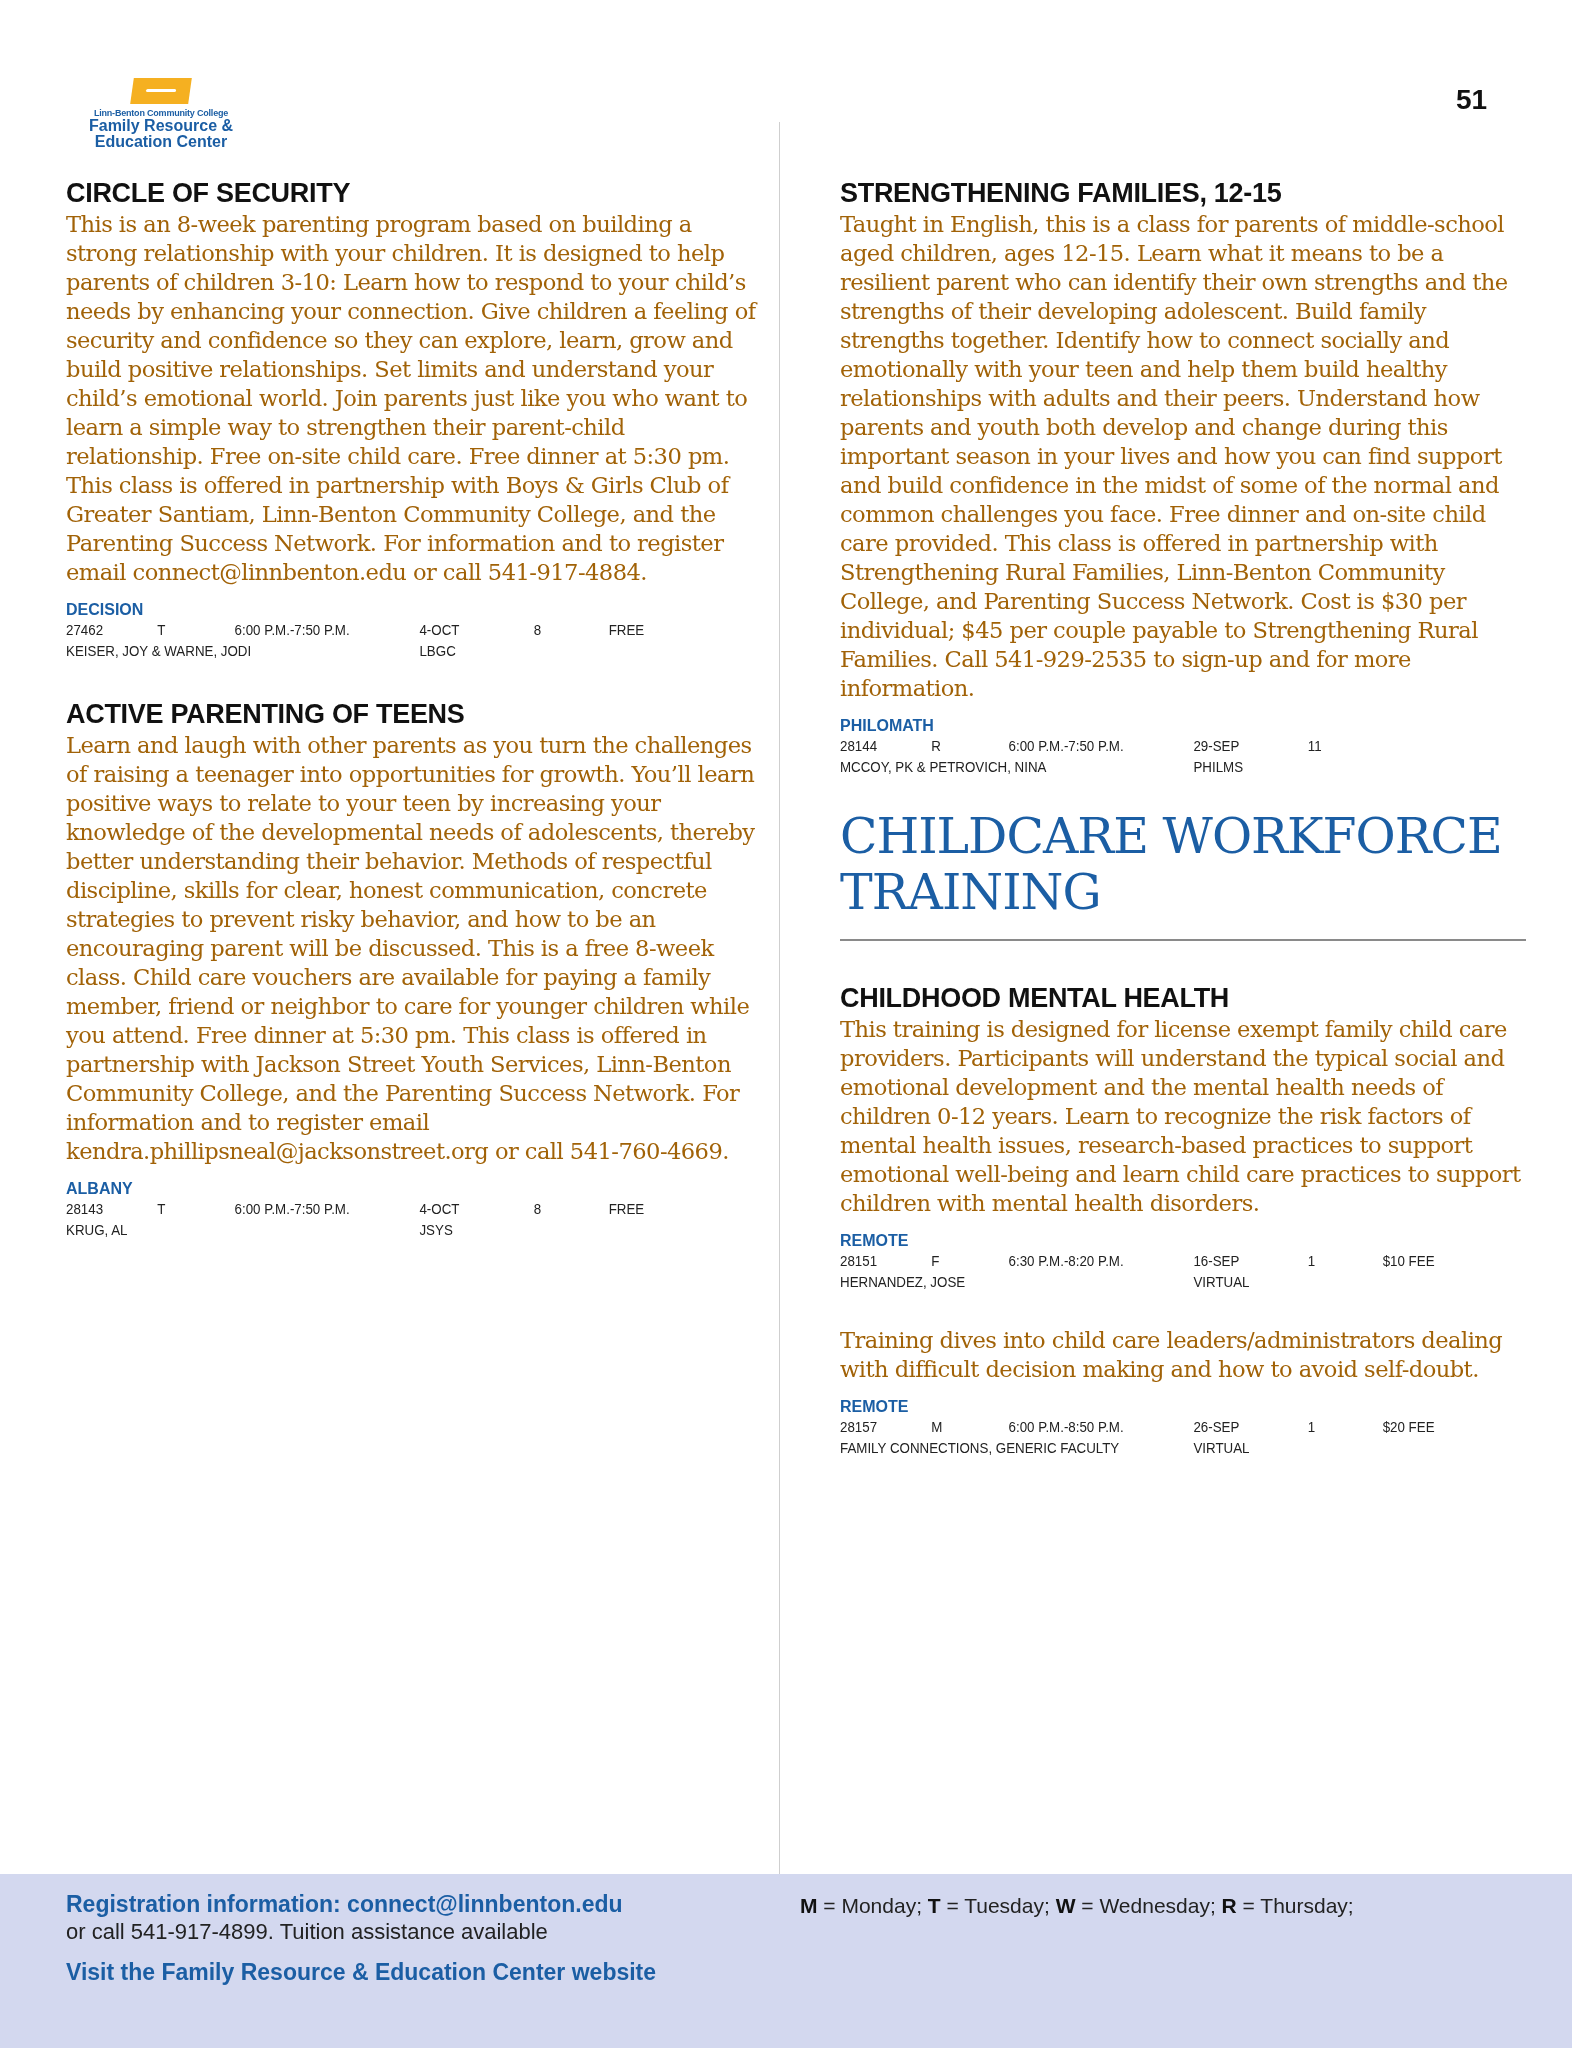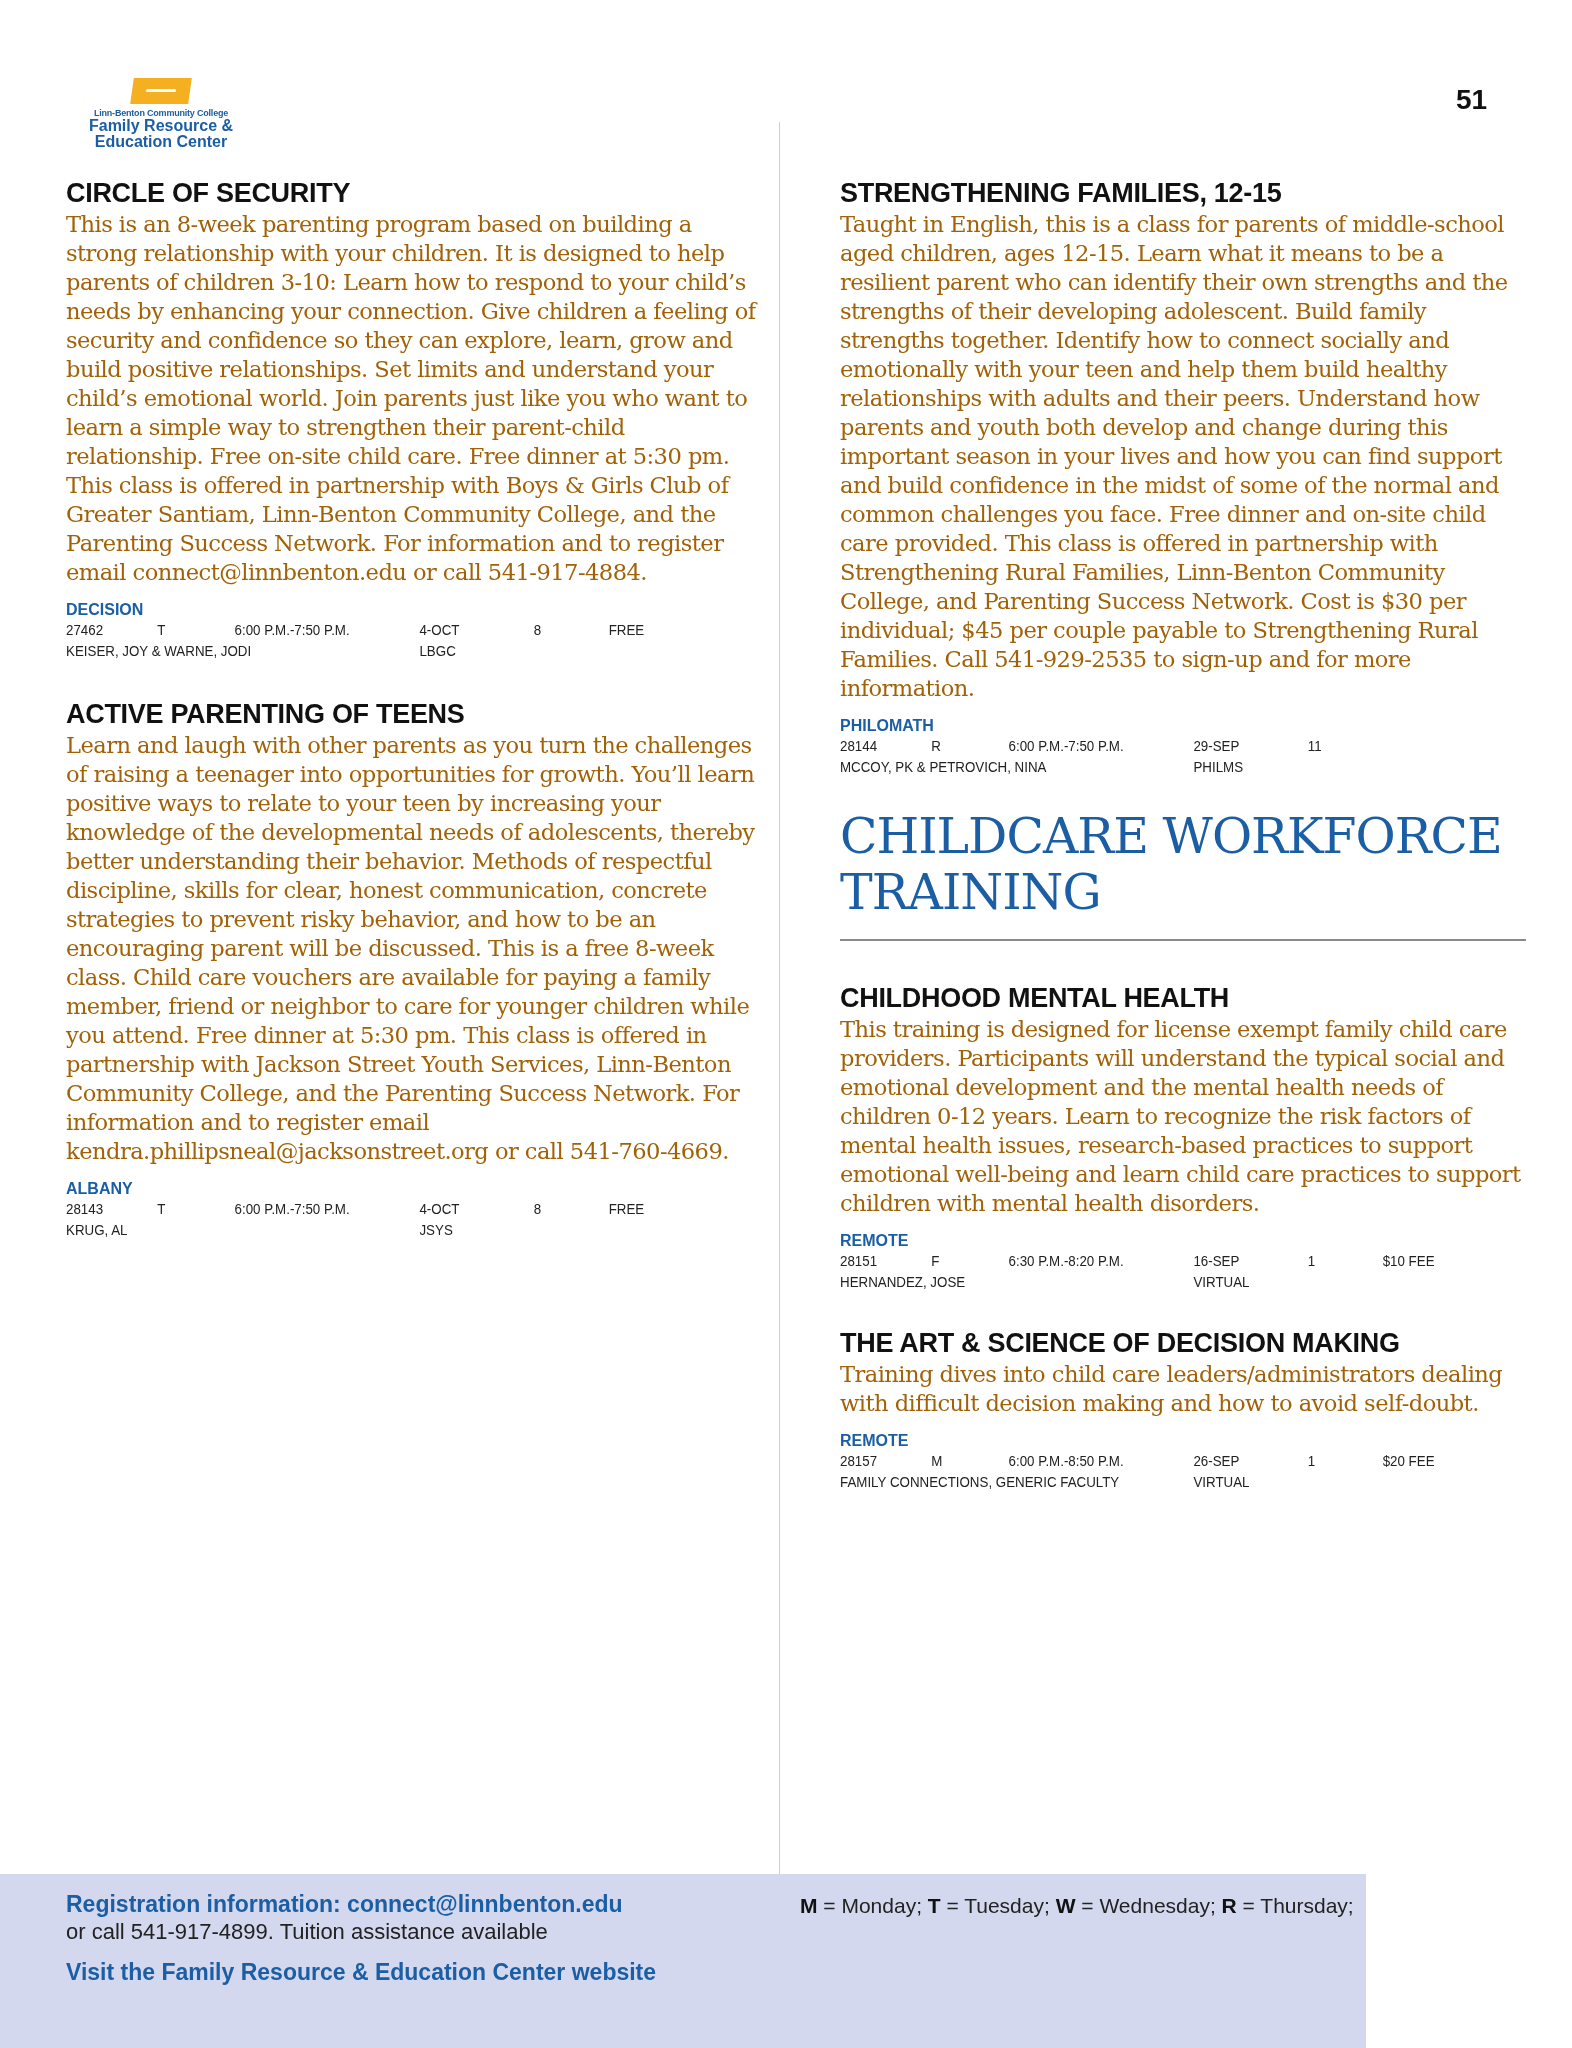--- a/index.html
+++ b/index.html
@@ -35,21 +35,21 @@
            transform: scaleX(0.86); transform-origin: left; width: 800px; }
   .sched-row { display: flex; }
   .c-crn { width: 106px; } .c-day { width: 90px; } .c-time { width: 215px; }
   .c-date { width: 133px; } .c-wk { width: 87px; } .c-fee { width: 120px; }
   .c-inst { width: 411px; }
 
   .section-head { font-family: "DejaVu Serif", serif; font-weight: normal; font-size: 49px; line-height: 56px;
                   color: #1b5ea4; letter-spacing: -1px; margin-top: 32px; }
   .hr { height: 2px; background: #8a8a8a; margin-top: 18px; margin-bottom: 40px; width: 686px; }
 
-  .footer { position: absolute; left: 0; top: 1874px; width: 1366px; height: 174px; background: #d3d8ef; }
+  .footer { position: absolute; left: 0; top: 1874px; width: 1572px; height: 174px; background: #d3d8ef; }
   .footer-left { position: absolute; left: 66px; top: 16px; font-family: "Liberation Sans", sans-serif; }
   .reg-title { font-weight: bold; font-size: 23px; color: #1b5ea4; line-height: 28px; }
   .reg-sub { font-size: 22px; color: #222; line-height: 28px; }
   .visit { font-weight: bold; font-size: 23px; color: #1b5ea4; margin-top: 12px; line-height: 28px; }
   .footer-right { position: absolute; left: 800px; top: 20px; font-family: "Liberation Sans", sans-serif;
                   font-size: 21px; color: #222; line-height: 24px; }
   .footer-right b { color: #111; }
 </style>
 </head>
 <body>
@@ -145,21 +145,20 @@
         <span class="c-fee">$10 FEE</span>
       </div>
       <div class="sched-row">
         <span class="c-inst">HERNANDEZ, JOSE</span>
         <span>VIRTUAL</span>
       </div>
     </div>
   </div>
 
   <div class="course" style="margin-top:34px;">
-    <div class="course-title">THE ART &amp; SCIENCE OF DECISION MAKING</div>
     <div class="course-desc">Training dives into child care leaders/administrators dealing with difficult decision making and how to avoid self-doubt.</div>
     <div class="location">REMOTE</div>
     <div class="sched">
       <div class="sched-row">
         <span class="c-crn">28157</span>
         <span class="c-day">M</span>
         <span class="c-time">6:00 P.M.-8:50 P.M.</span>
         <span class="c-date">26-SEP</span>
         <span class="c-wk">1</span>
         <span class="c-fee">$20 FEE</span>

